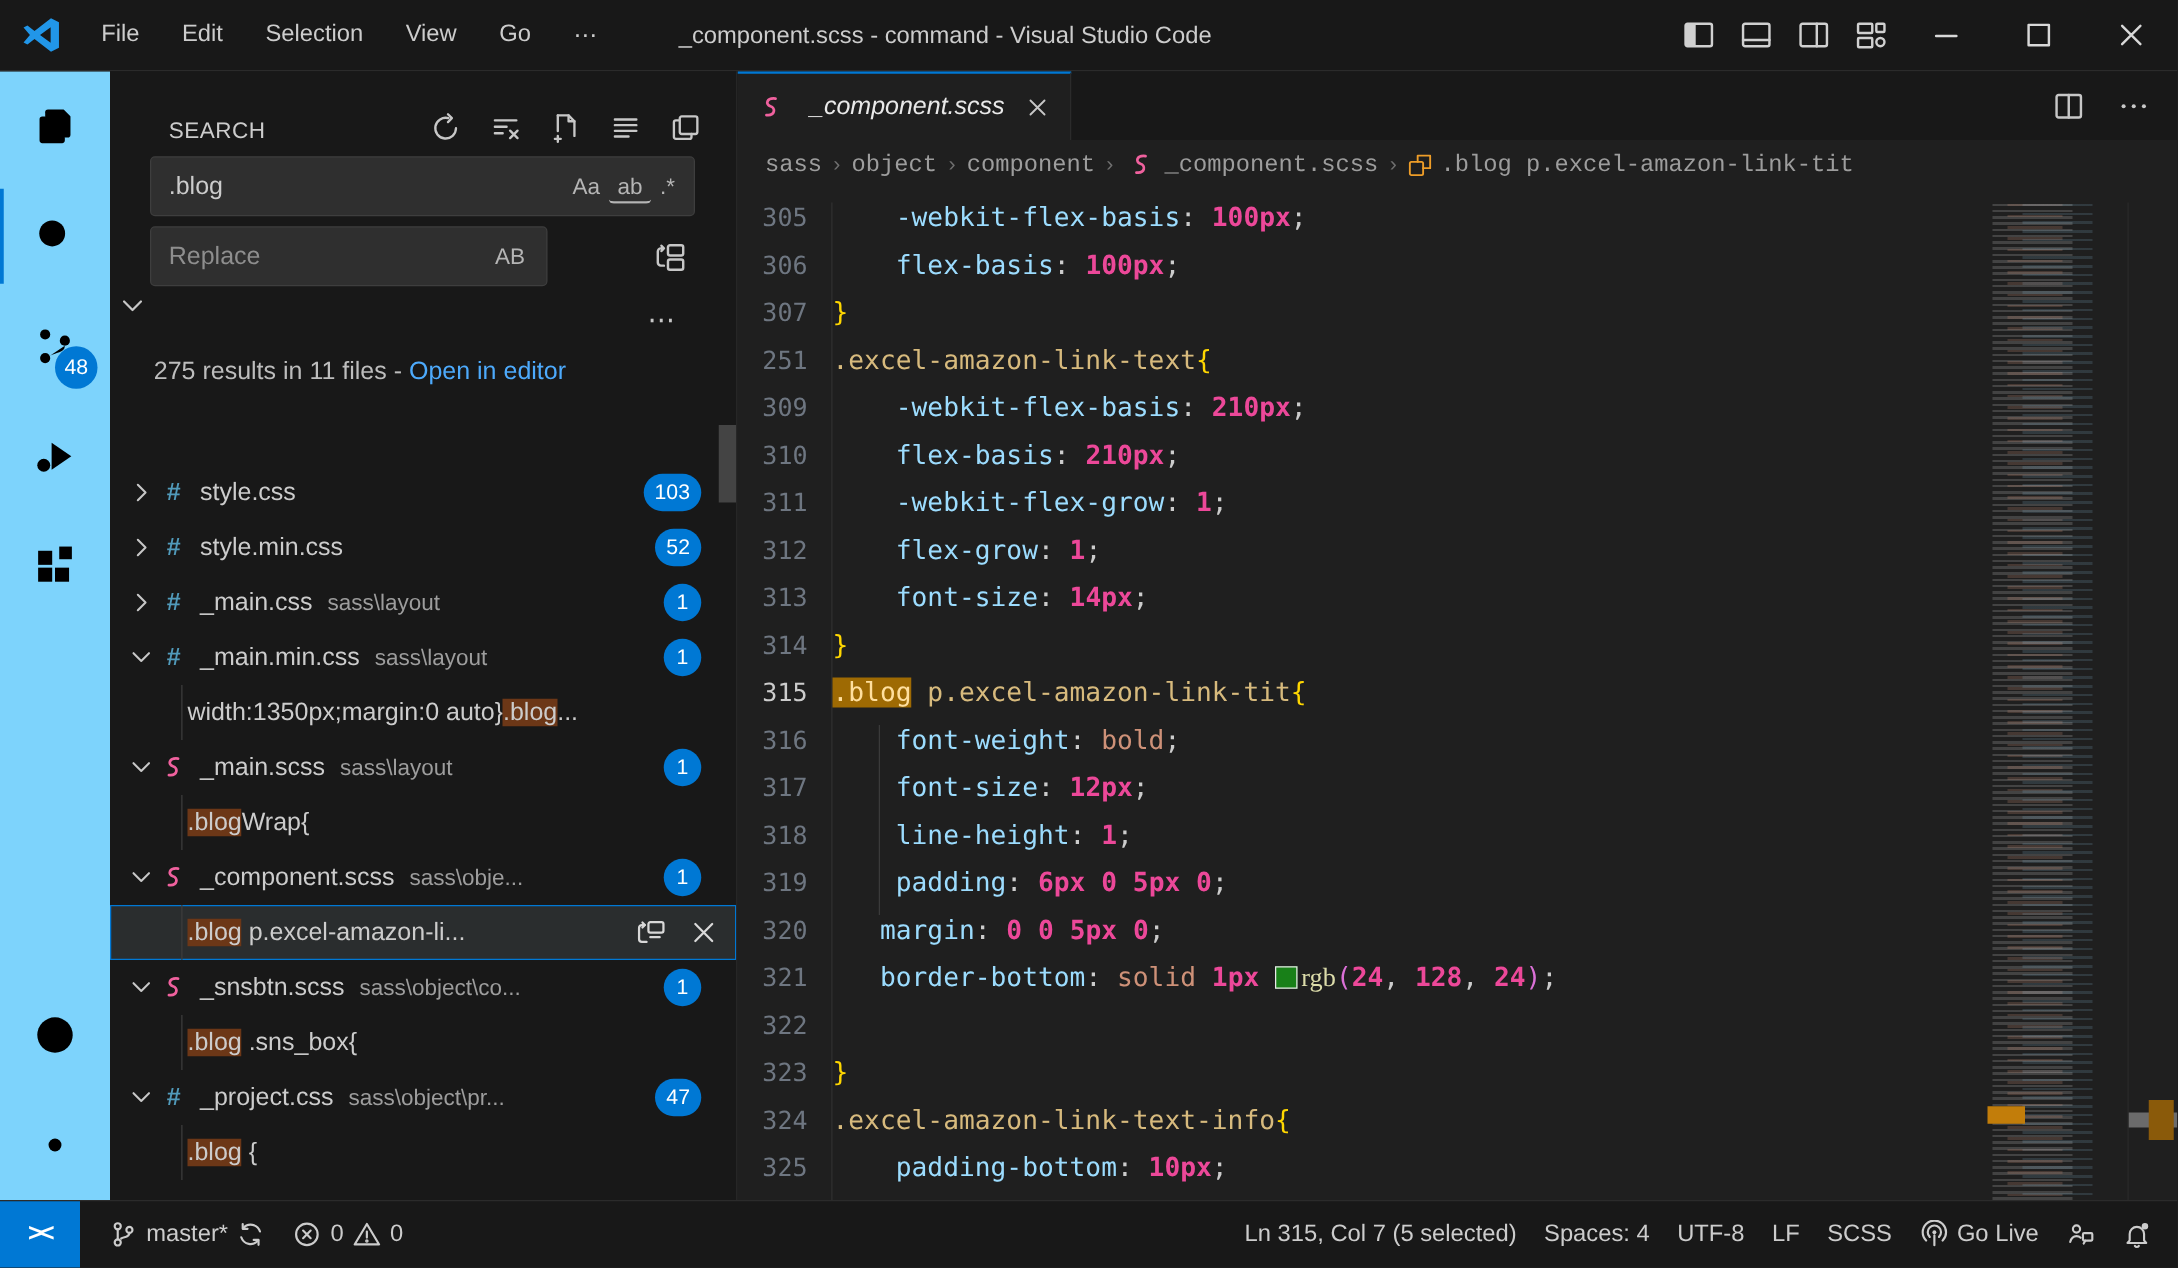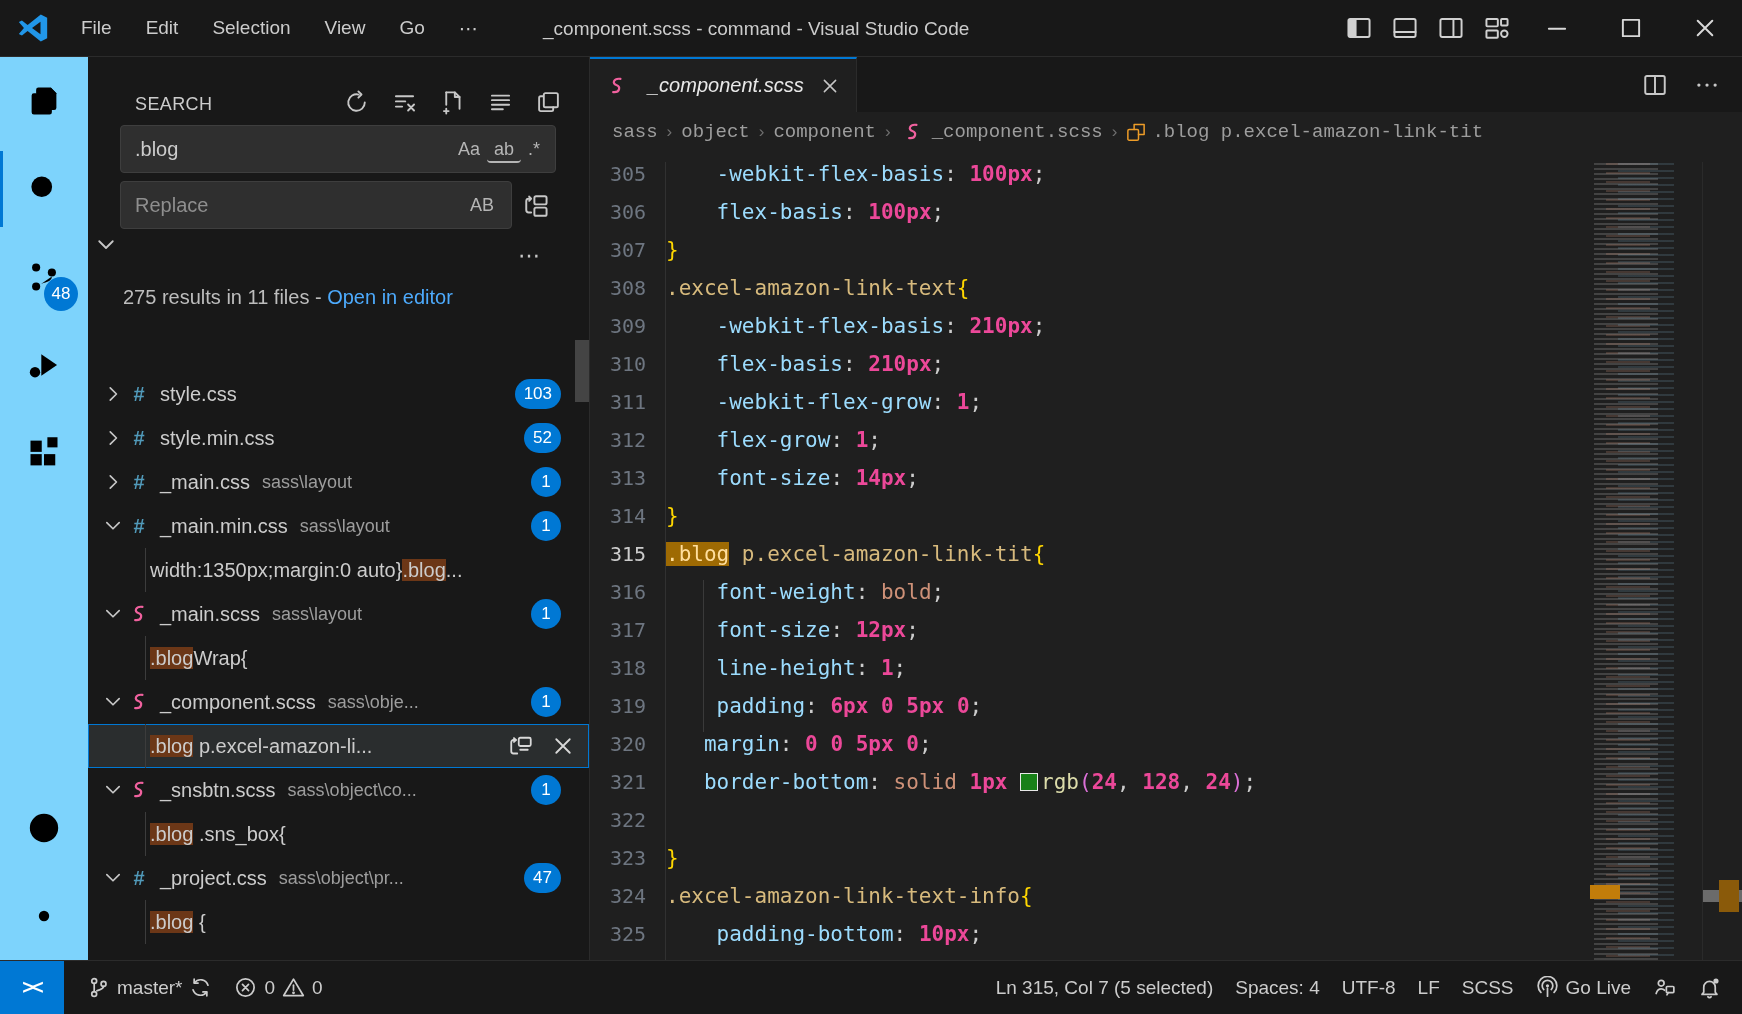--- a/index.html
+++ b/index.html
@@ -41,21 +41,21 @@
   .sb-title { font-size:18px; letter-spacing:.4px; color:#cccccc; }
   .sb-actions { margin-left:auto; display:flex; gap:23px; color:#c7c7c7; }
   .sb-actions .ic svg { width:25px; height:25px; }
   .toggle-replace { position:absolute; left:6px; top:176px; color:#c7c7c7; }
   .toggle-replace svg { width:24px; height:24px; }
   .searchbox { position:absolute; left:32px; top:68px; width:436px; height:48px; background:#2f2f2f;
     border:1px solid #3e3e3e; border-radius:4px; display:flex; align-items:center; padding:0 8px 0 14px; }
   .searchbox .qtext { font-size:20px; color:#cccccc; flex:1; }
   .opt { font-size:18px; color:#b5b5b5; padding:3px 7px; border-radius:4px; }
   .opt.uline { border-bottom:2px solid #b5b5b5; padding-bottom:1px; }
-  .replacebox { position:absolute; left:32px; top:124px; width:392px; height:48px; background:#2f2f2f;
+  .replacebox { position:absolute; left:32px; top:124px; width:318px; height:48px; background:#2f2f2f;
     border:1px solid #3e3e3e; border-radius:4px; display:flex; align-items:center; padding:0 10px 0 14px; }
   .replacebox .ph { font-size:20px; color:#8e8e8e; flex:1; }
   .replace-all-btn { position:absolute; left:430px; top:133px; width:36px; height:32px; display:flex;
     align-items:center; justify-content:center; color:#c7c7c7; }
   .replace-all-btn svg { width:26px; height:26px; }
   .results-more { position:absolute; left:420px; top:186px; width:44px; height:26px; display:flex; align-items:center;
     justify-content:center; color:#c7c7c7; font-size:22px; letter-spacing:2px; }
   .summary { position:absolute; left:35px; top:224px; width:432px; font-size:20px; line-height:33px; color:#bdbdbd; }
   .summary a { color:#4daafc; text-decoration:none; cursor:pointer; }
 
@@ -93,21 +93,21 @@
   .breadcrumbs { height:40px; display:flex; align-items:center; gap:9px; padding-left:22px; font-size:19px; color:#9d9d9d; }
   .bc-sep { color:#6f6f6f; font-size:17px; }
   .bc-item { display:flex; align-items:center; gap:6px;font-family:Liberation Mono, monospace; }
 
   .code { position:absolute; left:0; top:105px; right:40px; }
   .code-line { height:38px; display:flex; align-items:flex-start; font-family:"DejaVu Sans Mono", monospace; font-size:21px; }
   .ln { width:56px; text-align:right; color:#6e7681; font-size:20px; flex:0 0 auto; }
   .ln.cur { color:#cccccc; }
   .lc { margin-left:20px; white-space:pre; }
   .tk-w { color:#cccccc; } .tk-p { color:#9cdcfe; } .tk-n { color:#ec4899;font-weight:bold; } .tk-v { color:#ce9178; }
-  .tk-s { color:#d7ba7d; } .tk-b { color:#ffd700; } .tk-f { color:#dcdcaa; } .tk-r { color:#da70d6; }
+  .tk-s { color:#d7ba7d; } .tk-b { color:#ffd700; } .tk-f { color:#dcdcaa;font-family:Liberation Serif, serif; } .tk-r { color:#da70d6; }
   .tk-m { color:#ffdf9e; background:#9e6a03; }
   .swatch { display:inline-block; width:18px; height:18px; background:#188018; border:1px solid #e8e8e8;
     vertical-align:-2px; margin-right:3px; }
   .guide-full { position:absolute; left:75px; top:105px; bottom:0; width:1px; background:#313131; }
   .guide-seg { position:absolute; left:113px; top:523px; height:152px; width:1px; background:#3a3a3a; }
 
   .minimap { position:absolute; top:106px; right:40px; width:114px; height:840px; }
   .mmcol { position:absolute; top:0; bottom:0; }
   .mm1 { left:6px;  width:64px; background:repeating-linear-gradient(to bottom, rgba(150,150,150,.30) 0 2px, transparent 2px 5px); }
   .mm2 { left:18px; width:44px; background:repeating-linear-gradient(to bottom, rgba(206,145,120,.22) 0 2px, transparent 2px 9px); }
@@ -521,21 +521,21 @@
         </div>
         <div class="code-line">
           <span class="ln">306</span>
           <span class="lc"><span class="tk-w">    </span><span class="tk-p">flex-basis</span><span class="tk-w">: </span><span class="tk-n">100px</span><span class="tk-w">;</span></span>
         </div>
         <div class="code-line">
           <span class="ln">307</span>
           <span class="lc"><span class="tk-b">}</span></span>
         </div>
         <div class="code-line">
-          <span class="ln">308</span>
+          <span class="ln">251</span>
           <span class="lc"><span class="tk-s">.excel-amazon-link-text</span><span class="tk-b">{</span></span>
         </div>
         <div class="code-line">
           <span class="ln">309</span>
           <span class="lc"><span class="tk-w">    </span><span class="tk-p">-webkit-flex-basis</span><span class="tk-w">: </span><span class="tk-n">210px</span><span class="tk-w">;</span></span>
         </div>
         <div class="code-line">
           <span class="ln">310</span>
           <span class="lc"><span class="tk-w">    </span><span class="tk-p">flex-basis</span><span class="tk-w">: </span><span class="tk-n">210px</span><span class="tk-w">;</span></span>
         </div>

